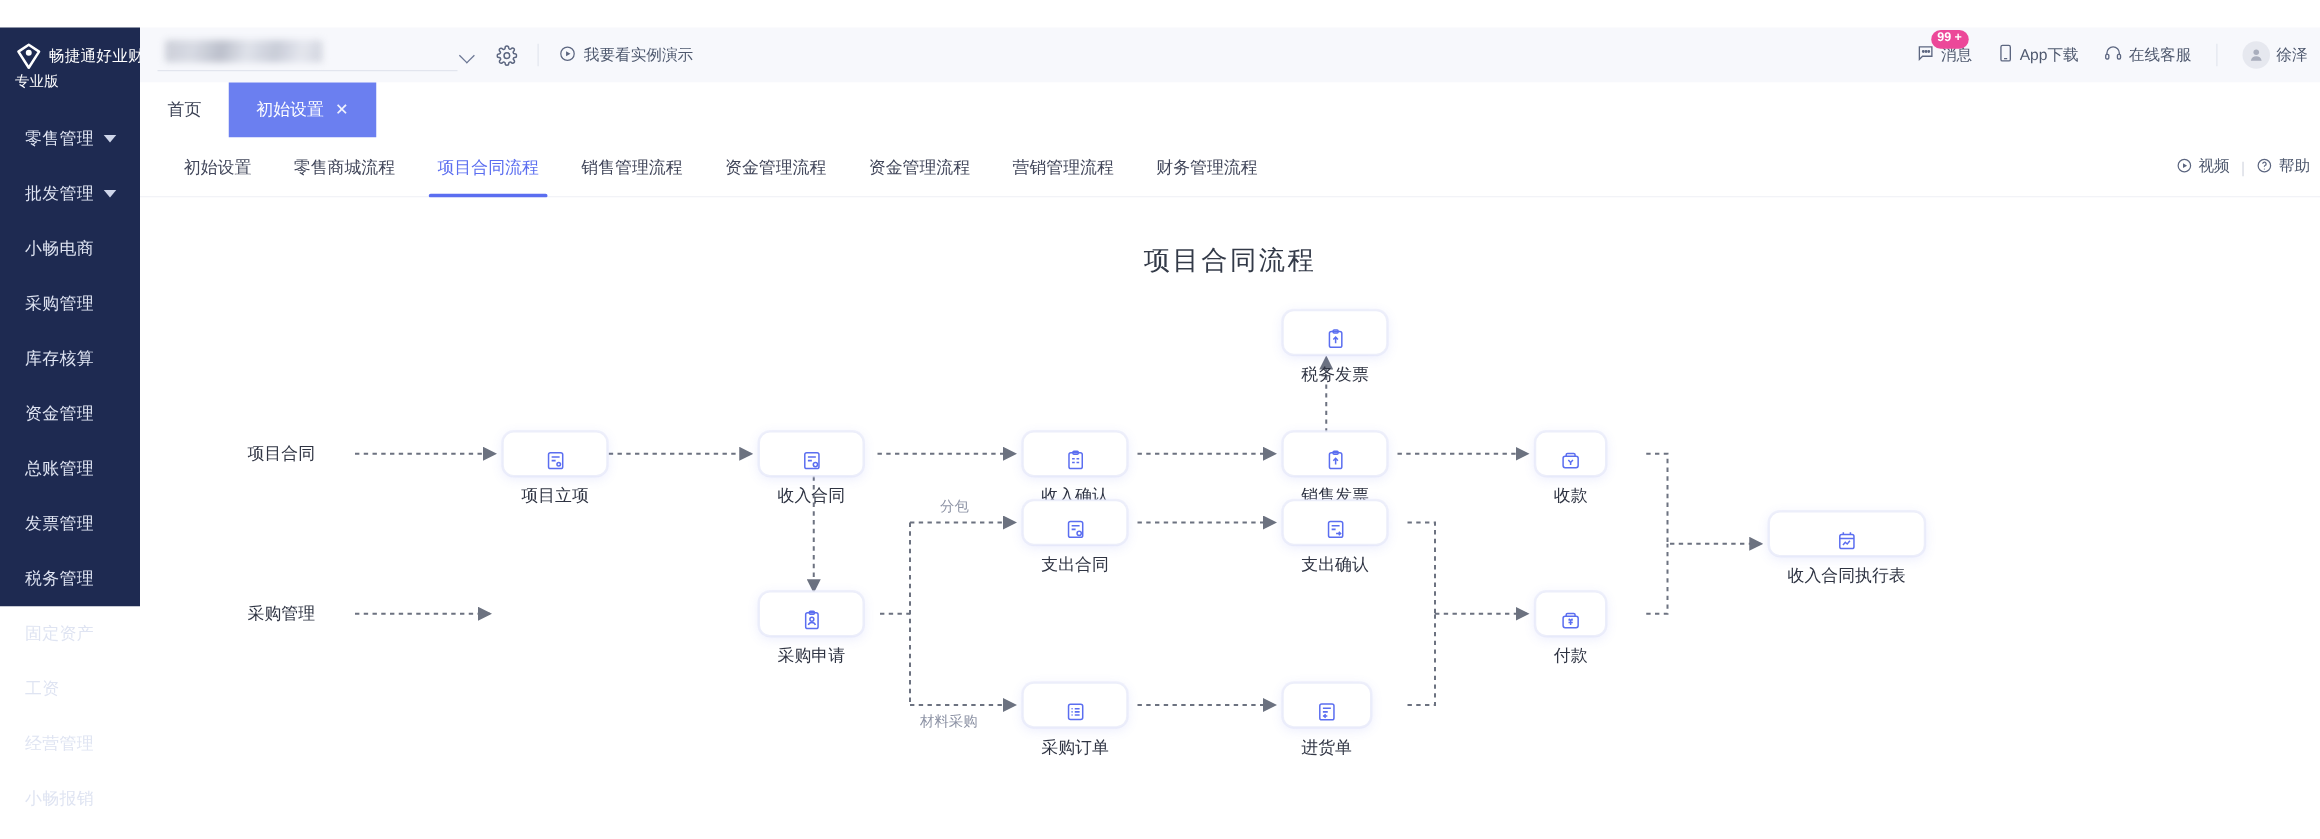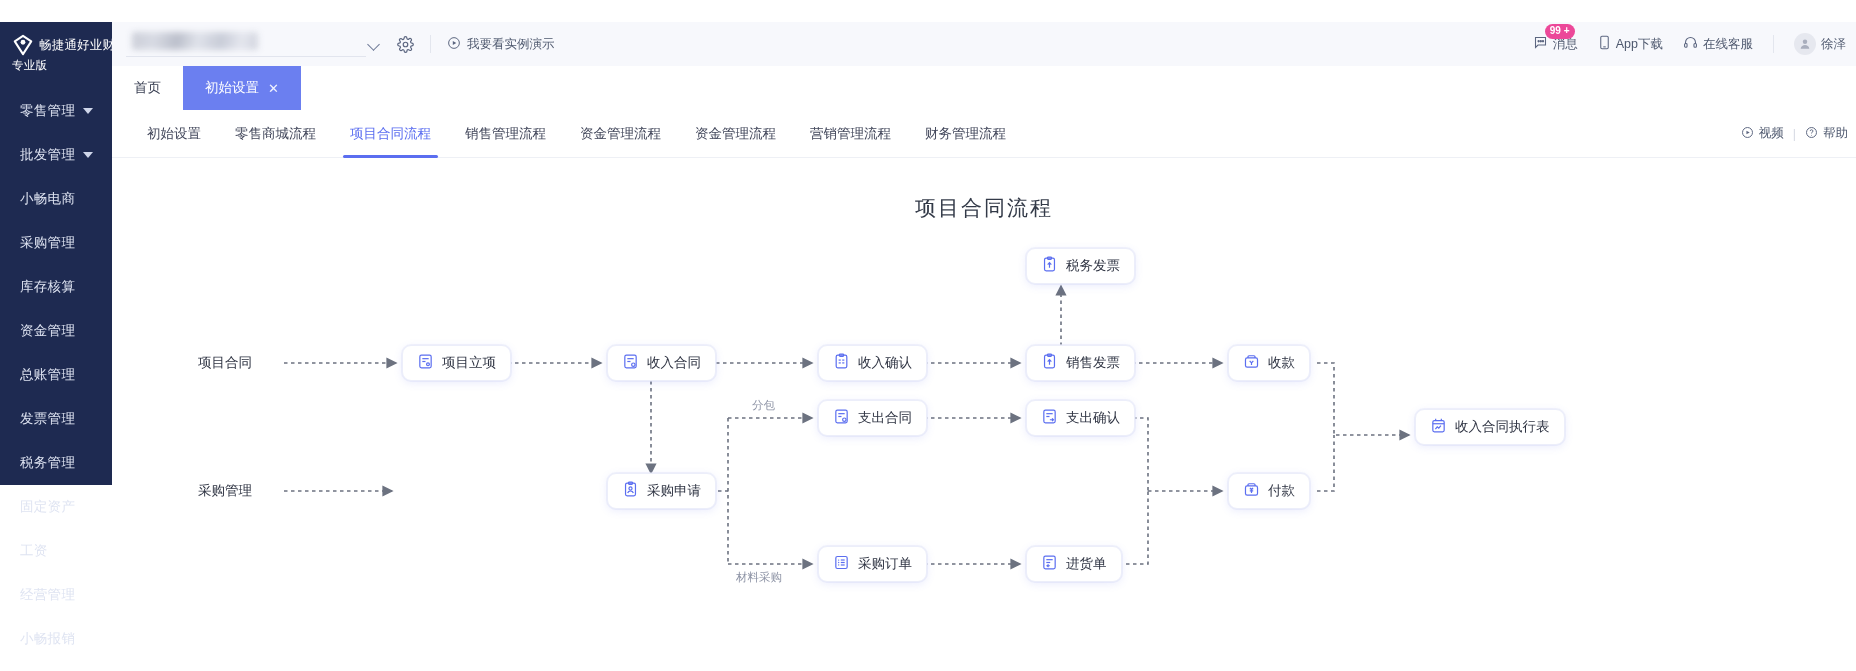--- a/index.html
+++ b/index.html
@@ -128,24 +128,24 @@
     background:#ffffff; overflow:hidden;
   }
   .flow-title {
     position:absolute; left:0; top:36px; width:1744px; text-align:center;
     font-size:21px; color:#333a48; letter-spacing:2px;
   }
   svg.edges { position:absolute; left:0; top:0; width:1744px; height:513px; }
 
   .node {
     position:absolute; display:flex; align-items:center; gap:8px;
-    height:36px; padding:4px 14px; background:#ffffff; border-radius:9px;
+    height:36px; padding:14px 14px; background:#ffffff; border-radius:9px;
     border:1px solid #eceefa;
     box-shadow: 0 2px 9px rgba(91,110,240,.13), 0 0 0 1px rgba(236,238,250,.6);
-    font-size:13.5px; color:#2f3443; white-space:nowrap; cursor:pointer;
+    font-size:13.5px; color:#2f3443; white-space:nowrap; cursor:pointer;flex-direction:column;
   }
   .node svg { flex:none; }
   .rowlabel {
     position:absolute; font-size:13.5px; color:#2f3443; white-space:nowrap;
   }
   .edgelabel {
     position:absolute; font-size:11.5px; color:#8d93a5; white-space:nowrap;
   }
 </style>
 </head>

